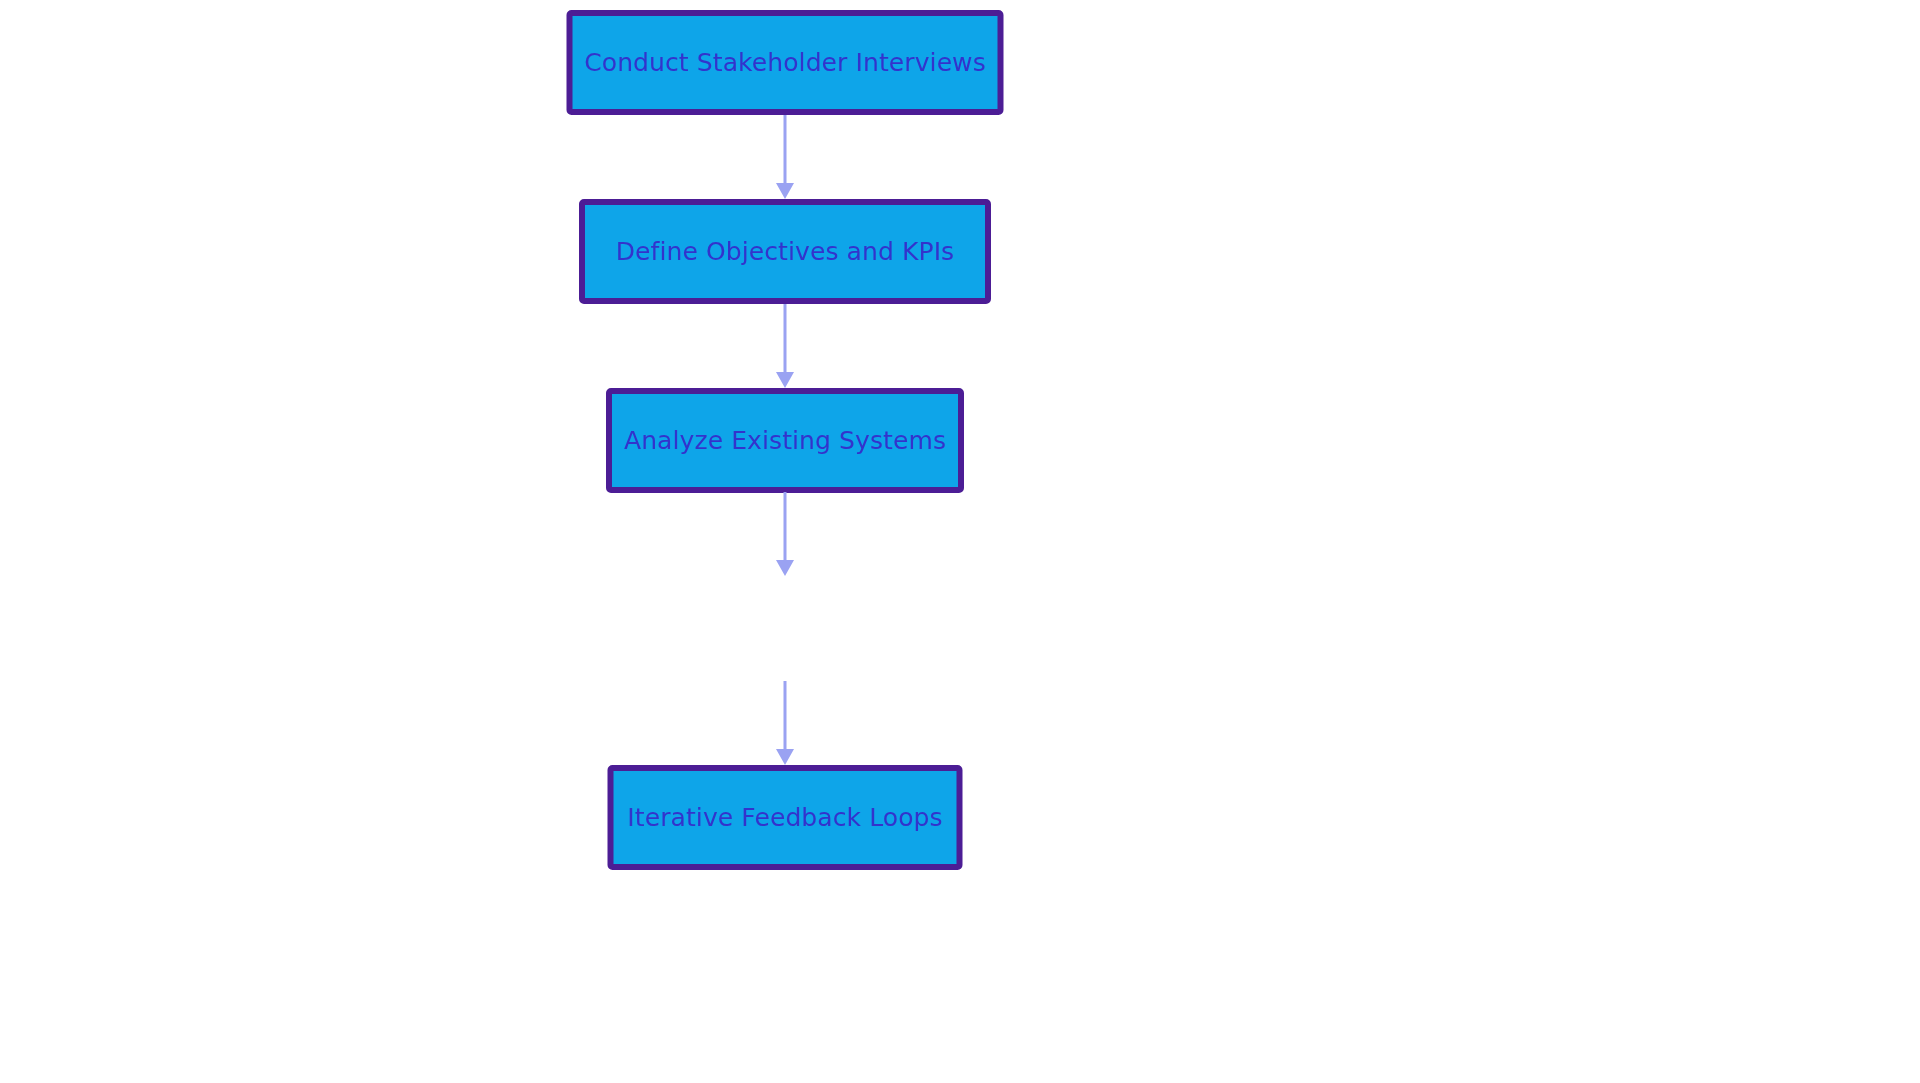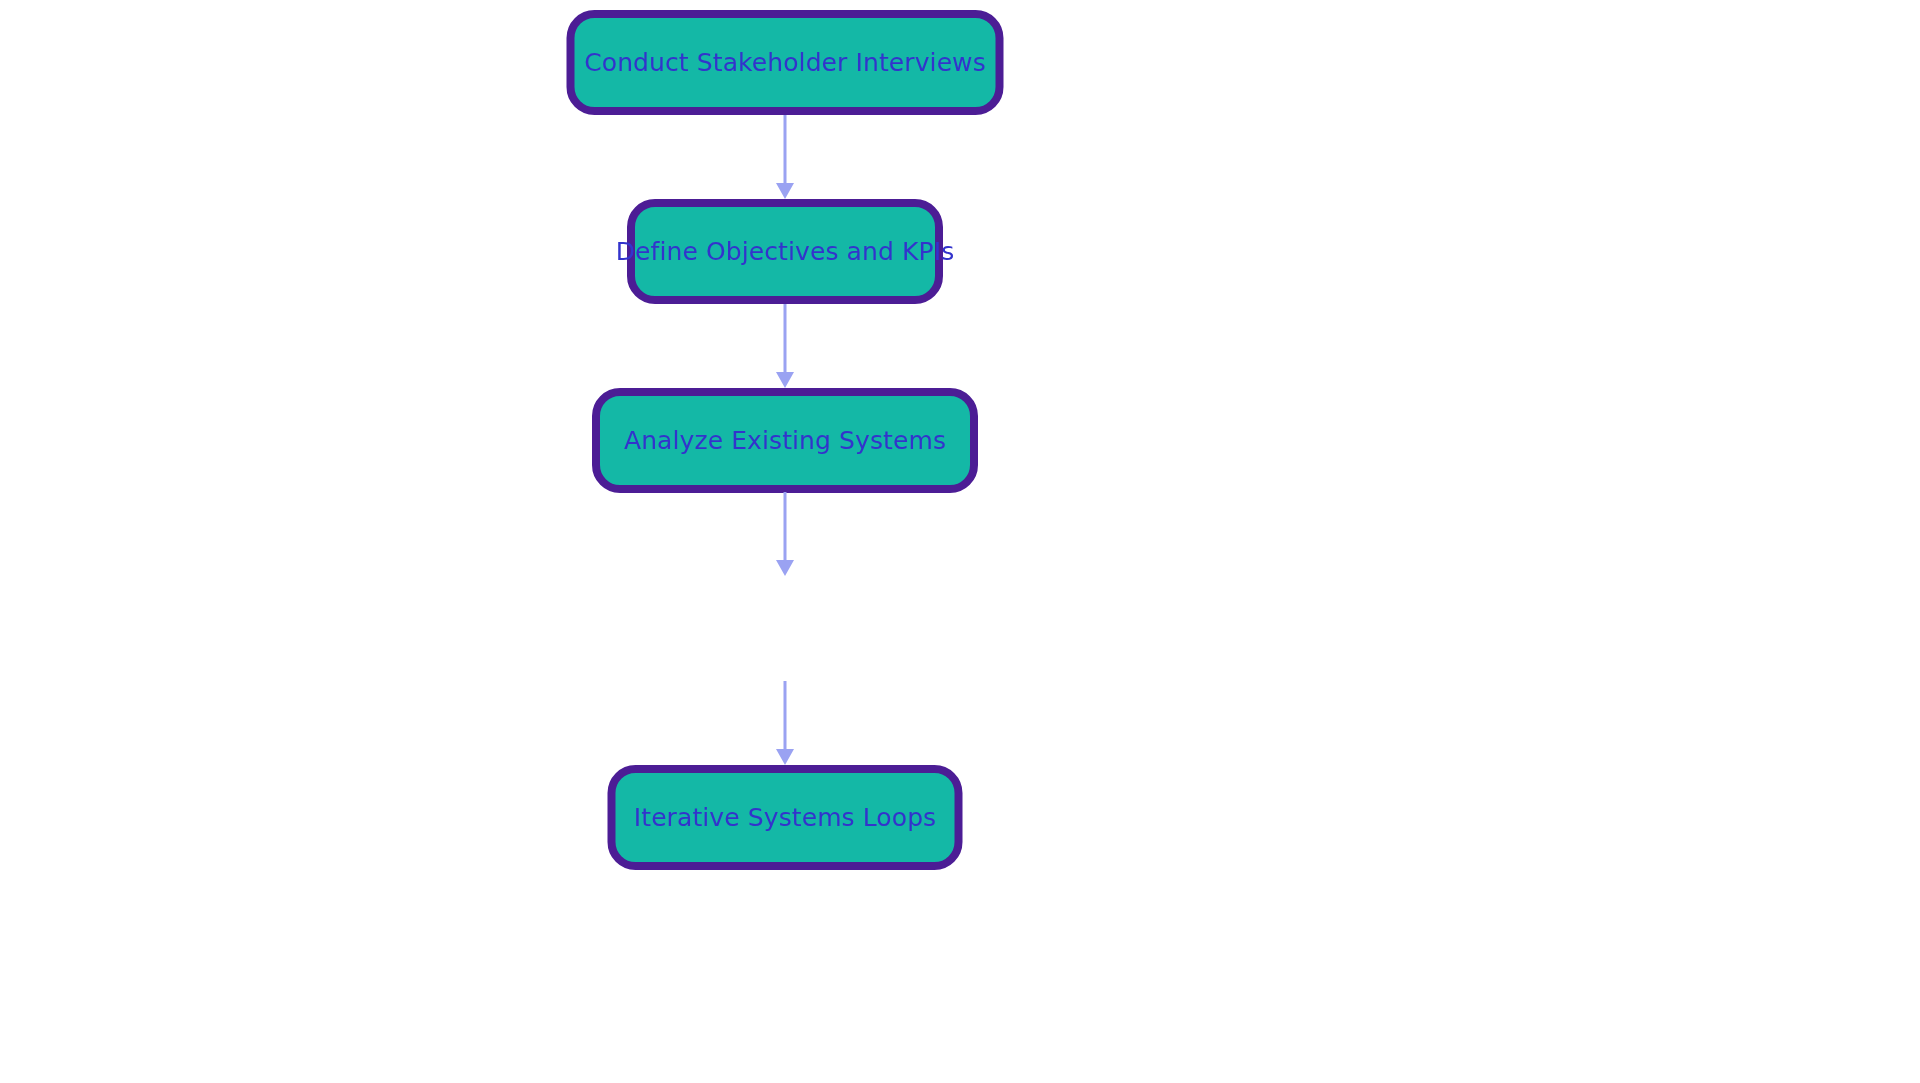--- a/index.html
+++ b/index.html
@@ -22,41 +22,41 @@
     background: #ffffff;
   }
 
   
   .node {
     position: absolute;
     box-sizing: border-box;
     display: flex;
     align-items: center;
     justify-content: center;
-    background: #14b8a6;
-    border: 8px solid #4c1d95;
-    border-radius: 28px;
+    background: #0ea5e9;
+    border: 6px solid #4c1d95;
+    border-radius: 5px;
     height: 105px;
     transform: translateX(-50%);
     left: 785px;
   }
   .node-label {
     color: #3333cc;
     font-size: 25px;
     font-weight: 400;
     line-height: 1.1;
     letter-spacing: 0.1px;
     white-space: nowrap;
     text-align: center;
     font-family: "DejaVu Sans", "Liberation Sans", sans-serif;
   }
 
   .node-0 { top: 10px;  width: 437px; }
-  .node-1 { top: 199px; width: 316px; }
-  .node-2 { top: 388px; width: 386px; }
+  .node-1 { top: 199px; width: 412px; }
+  .node-2 { top: 388px; width: 358px; }
   .node-3 { top: 576px; width: 460px; }
   .node-4 { top: 765px; width: 355px; }
 
   
   .edge {
     position: absolute;
     left: 785px;
     transform: translateX(-50%);
     width: 20px;
   }
@@ -121,16 +121,16 @@
     <div class="edge-arrow"></div>
   </div>
 
 
   <div class="edge edge-3">
     <div class="edge-line"></div>
     <div class="edge-arrow"></div>
   </div>
 
   <div class="node node-4">
-    <span class="node-label">Iterative Systems Loops</span>
+    <span class="node-label">Iterative Feedback Loops</span>
   </div>
 
 </div>
 
 </body></html>

